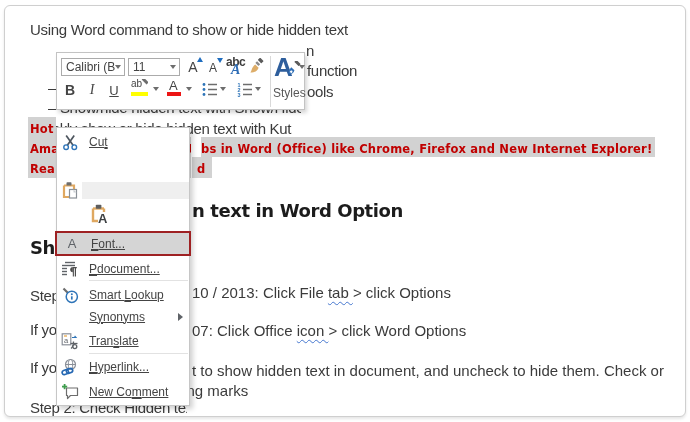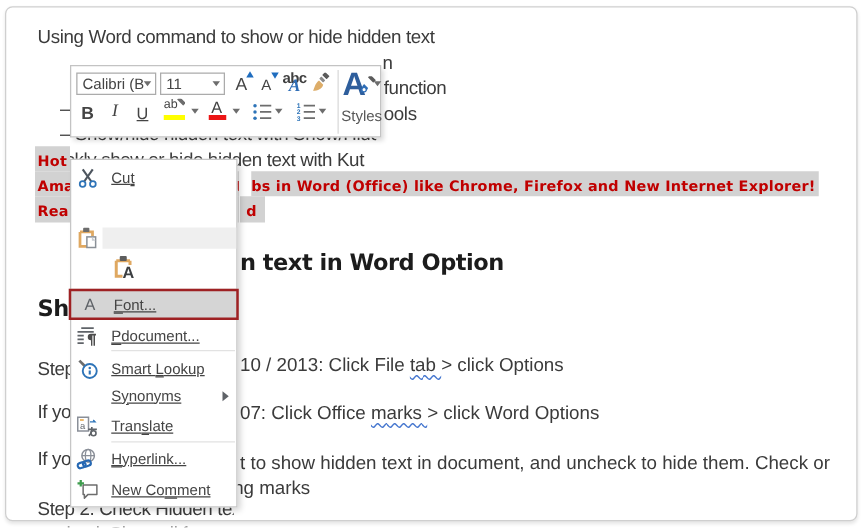--- a/index.html
+++ b/index.html
@@ -94,21 +94,21 @@
     <span class="seg clip" style="left:0;width:157px">Step 1: Open Word Options</span>
   </div>
 
   <div class="line" style="left:30px;top:282.5px">
     <span class="seg clip" style="left:0;width:157px">If you are using Word 20</span>
     <span class="seg ls0" style="left:162px"><span>10 / 2013: Click File </span><span class="wavy">tab </span><span> &gt; click Options</span></span>
   </div>
 
   <div class="line" style="left:30px;top:321px">
     <span class="seg clip" style="left:0;width:157px">If you are using Word 20</span>
-    <span class="seg ls0" style="left:162px"><span>07: Click Office </span><span class="wavy">marks </span><span> &gt; click Word Options</span></span>
+    <span class="seg ls0" style="left:162px"><span>07: Click Office </span><span class="wavy">icon </span><span> &gt; click Word Options</span></span>
   </div>
 
   <div class="line" style="left:30px;top:360.5px">
     <span class="seg clip" style="left:0;width:157px">Step 2: Check Hidden tex</span>
     <span class="seg ls0" style="left:162px">t to show hidden text in document, and uncheck to hide them. Check or</span>
   </div>
 
   <div class="line" style="left:30px;top:381px">
     <span class="seg clip" style="left:0;width:157px">uncheck Show all format</span>
     <span class="seg ls0" style="left:149px">ting marks</span>

